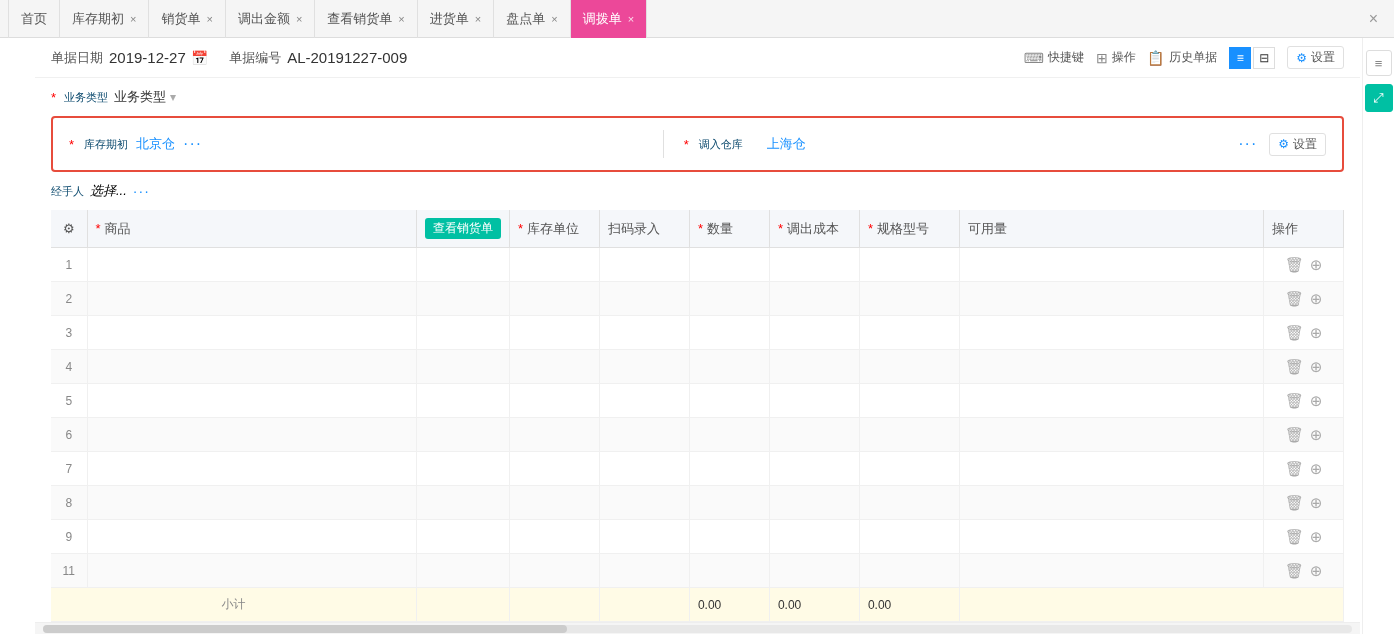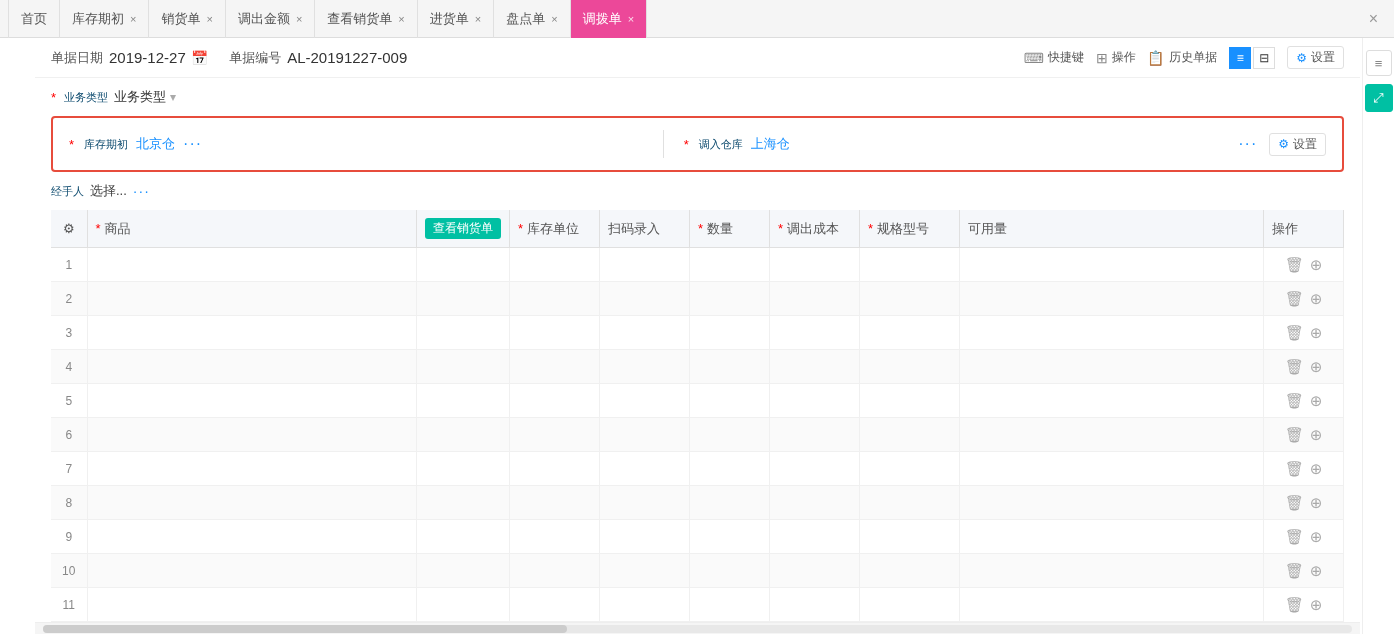--- a/index.html
+++ b/index.html
@@ -370,33 +370,33 @@
     <div class="warehouse-field">
       <span class="required-star">*</span>
       <span class="field-label">库存期初</span>
       <span class="field-value" style="color:#1890ff; cursor:pointer;">北京仓</span>
       <span class="more-btn">···</span>
     </div>
     <div class="warehouse-divider"></div>
     <div class="warehouse-field">
       <span class="required-star">*</span>
       <span class="field-label">调入仓库</span>
-      <span class="field-value" style="color:#1890ff; cursor:pointer;">上海仓</span>
+      <span class="field-value" style="color:#1890ff; cursor:pointer;margin-left:16px;">上海仓</span>
       <span class="more-btn" style="margin-left:auto;">···</span>
     </div>
     <button class="settings-btn" style="margin-left:12px;">
       <span class="gear-icon">⚙</span>
       <span>设置</span>
     </button>
   </div>
 
   <div style="padding: 0 16px 10px 16px; display:flex; align-items:center; gap:8px;">
     <div class="form-field">
       <span class="field-label">经手人</span>
-      <span style="color:#404040; cursor:pointer;">选择...</span>
+      <span style="color:#000000; cursor:pointer;font-style:italic;">选择...</span>
       <span class="more-btn" style="font-size:14px;">···</span>
     </div>
   </div>
 
   <div class="table-container">
     <table class="data-table">
       <thead>
         <tr>
           <th class="gear-col">⚙</th>
           <th class="col-product">
@@ -592,37 +592,20 @@
         <td class="col-amount"></td>
         <td class="col-available"></td>
         <td class="col-ops">
           <div class="ops-icons">
             <span class="ops-icon">🗑</span>
             <span class="ops-icon">⊕</span>
           </div>
         </td>
       </tr>
           <tr>
-        <td class="col-index"><span class="row-num">10</span></td>
-        <td class="col-product"></td>
-        <td class="col-scan"></td>
-        <td class="col-unit"></td>
-        <td class="col-spec"></td>
-        <td class="col-qty"></td>
-        <td class="col-cost"></td>
-        <td class="col-amount"></td>
-        <td class="col-available"></td>
-        <td class="col-ops">
-          <div class="ops-icons">
-            <span class="ops-icon">🗑</span>
-            <span class="ops-icon">⊕</span>
-          </div>
-        </td>
-      </tr>
-          <tr>
         <td class="col-index"><span class="row-num">11</span></td>
         <td class="col-product"></td>
         <td class="col-scan"></td>
         <td class="col-unit"></td>
         <td class="col-spec"></td>
         <td class="col-qty"></td>
         <td class="col-cost"></td>
         <td class="col-amount"></td>
         <td class="col-available"></td>
         <td class="col-ops">

